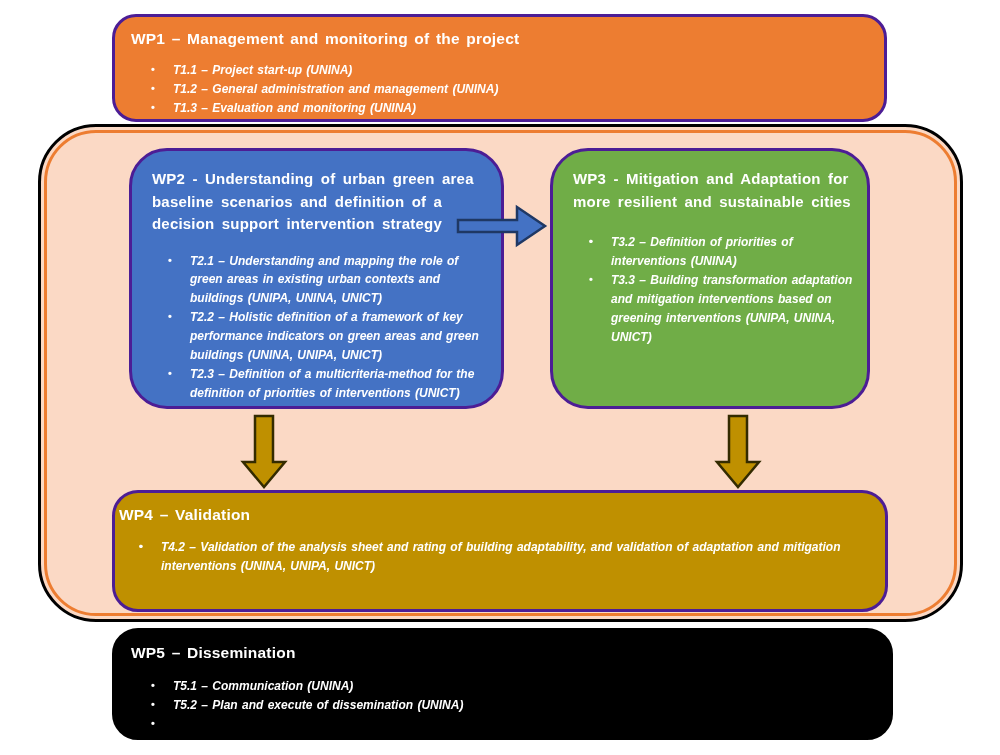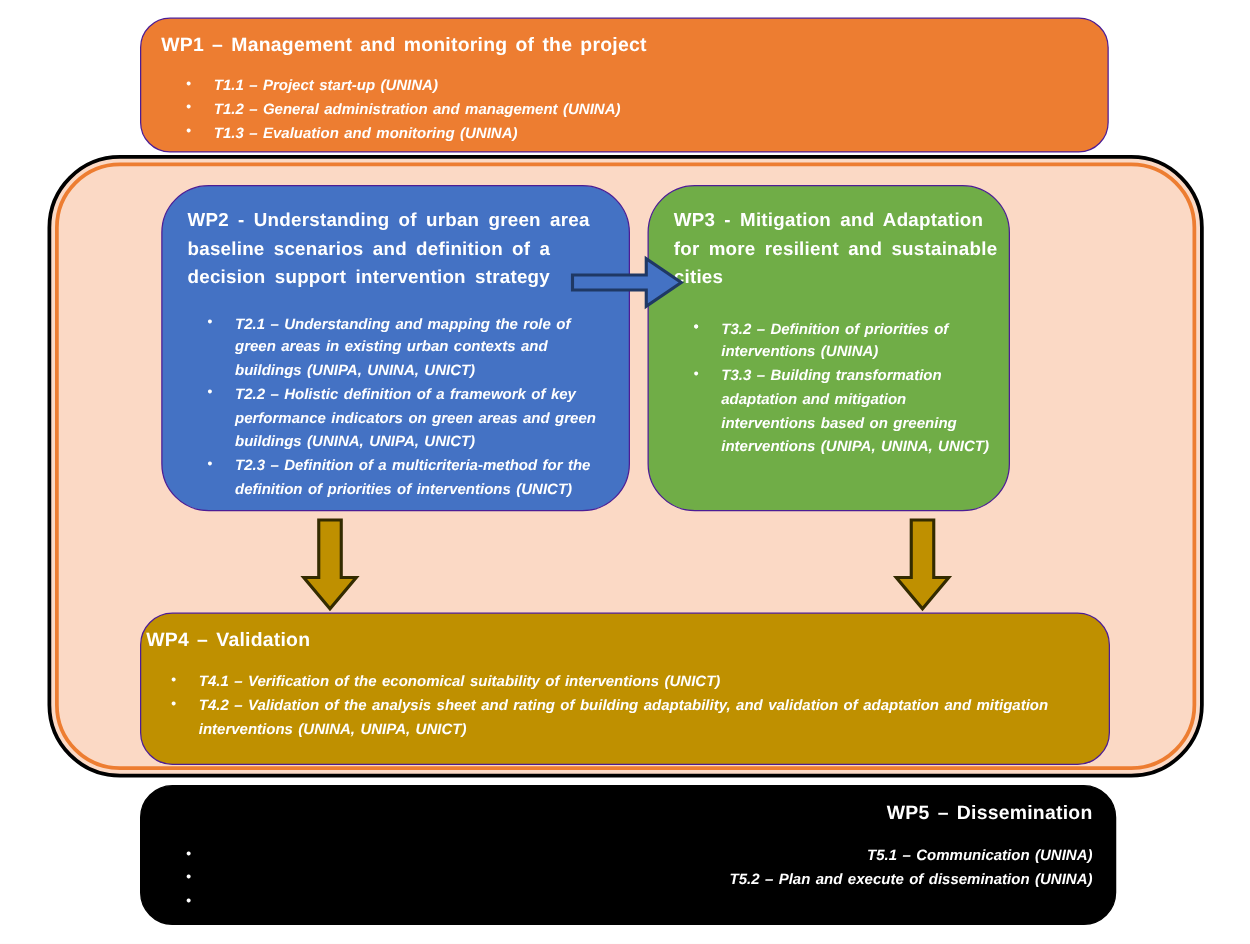--- a/index.html
+++ b/index.html
@@ -3,21 +3,21 @@
 <meta charset="utf-8">
 <style>
   * { margin:0; padding:0; box-sizing:border-box; }
   html,body { background:#ffffff; }
   body {
     width:1000px; height:755px; position:relative; overflow:hidden;
     font-family:"Liberation Sans", sans-serif;
   }
   .stage { position:absolute; inset:0; width:1000px; height:755px; }
 
-  .wp-box { position:absolute; color:#ffffff; border:1px solid #4c1d95; }
+  .wp-box { position:absolute; color:#ffffff; border:3px solid #4c1d95; }
 
   .wp1 {
     left:112px; top:14px; width:775px; height:108px;
     border-radius:24px; background:var(--orange,#ED7D31);
     padding:13px 18px 0 16px; z-index:3;
   }
   .container-outer {
     position:absolute; left:38px; top:124px; width:925px; height:498px;
     border:3px solid #000000; border-radius:58px;
     background:var(--peach,#FBD9C5); z-index:1;
@@ -25,33 +25,33 @@
   .container-outer .inner-line {
     position:absolute; inset:3px; border:3px solid var(--orange,#ED7D31);
     border-radius:52px; pointer-events:none;
   }
   .wp2 {
     left:85px; top:148px; width:375px; height:261px;
     border-radius:38px; background:var(--blue,#4472C4);
     padding:17px 10px 0 20px; z-index:2;margin-left:44px;
   }
   .wp3 {
-    left:518px; top:148px; width:290px; height:261px;
+    left:550px; top:148px; width:320px; height:261px;
     border-radius:38px; background:var(--green,#70AD47);
     padding:17px 4px 0 20px; z-index:2;
   }
   .wp4 {
     left:112px; top:490px; width:776px; height:122px;
     border-radius:26px; background:var(--gold,#BF9000);
     padding:13px 18px 0 4px; z-index:2;
   }
   .wp5 {
     left:112px; top:628px; width:781px; height:112px;
     border-radius:26px; background:#000000; border-color:#000000;
-    padding:13px 18px 0 16px; z-index:3;text-align:right;
+    padding:13px 18px 0 16px; z-index:3;
   }
 
   .wp-title {
     font-size:15.5px; font-weight:bold; word-spacing:2px; letter-spacing:.2px;
   }
   .wp2 .wp-title, .wp3 .wp-title {
     font-size:15px; line-height:1.5; word-spacing:3px;
   }
 
   .task-list { list-style:none; }
@@ -122,21 +122,21 @@
     <polygon points="15,2 33,2 33,48 45,48 24,73 3,48 15,48"></polygon>
   </svg>
 
   <svg class="arrow arrow-down arrow-down-right" width="48" height="76" viewBox="0 0 48 76">
     <polygon points="15,2 33,2 33,48 45,48 24,73 3,48 15,48"></polygon>
   </svg>
 
   <section class="wp-box wp4">
     <h2 class="wp-title">WP4 – Validation</h2>
     <ul class="task-list">
-      <li class="task"><span class="bullet">•</span><span>T4.1 – Verification of the economical suitability of interventions (UNICT)</span></li>
+      <li class="task"><span class="bullet">•</span></li>
       <li class="task"><span class="bullet">•</span><span>T4.2 – Validation of the analysis sheet and rating of building adaptability, and validation of adaptation and mitigation interventions (UNINA, UNIPA, UNICT)</span></li>
     </ul>
   </section>
 
   <section class="wp-box wp5">
     <h2 class="wp-title">WP5 – Dissemination</h2>
     <ul class="task-list">
       <li class="task"><span class="bullet">•</span><span>T5.1 – Communication (UNINA)</span></li>
       <li class="task"><span class="bullet">•</span><span>T5.2 – Plan and execute of dissemination (UNINA)</span></li>
       <li class="task"><span class="bullet">•</span></li>

